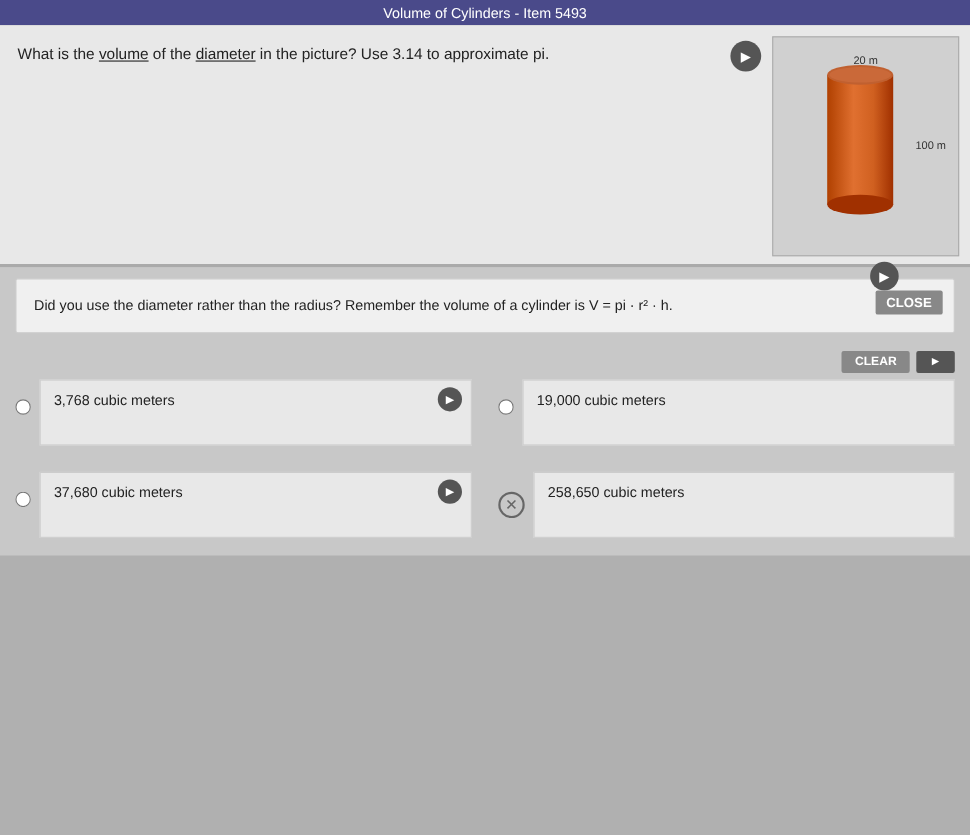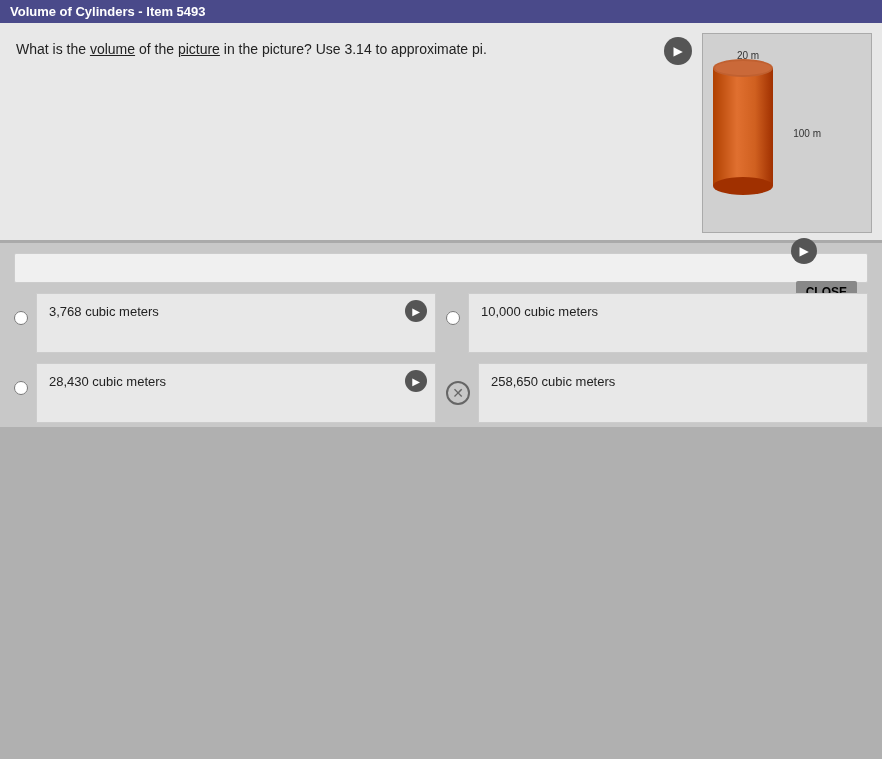--- a/index.html
+++ b/index.html
@@ -10,23 +10,24 @@
       min-height: 759px;
       position: relative;
       overflow: hidden;
     }
 
     
     .title-bar {
       background: #4a4a8a;
       color: white;
       font-size: 13px;
-      font-weight: bold;
+      font-weight: normal;
       padding: 4px 10px;
       width: 100%;
+      text-align: center;
     }
 
     
     .main-area {
       background: #c8c8c8;
       padding: 0;
       position: relative;
     }
 
     
@@ -53,20 +54,21 @@
     
     .cylinder-image {
       position: absolute;
       top: 10px;
       right: 10px;
       width: 170px;
       height: 200px;
       background: #d0d0d0;
       border: 1px solid #aaa;
       display: flex;
+      align-items: center;
       justify-content: center;
       flex-direction: column;
     }
 
     .cylinder-svg-wrap {
       position: relative;
       width: 90px;
       height: 170px;
     }
 
@@ -124,28 +126,27 @@
       font-size: 13px;
       color: #222;
       line-height: 1.5;
     }
 
     .close-btn {
       position: absolute;
       top: 10px;
       right: 10px;
       background: #888;
-      color: #000000;
+      color: #ffffff;
       border: none;
       padding: 4px 10px;
       font-size: 12px;
       font-weight: bold;
       cursor: pointer;
       border-radius: 2px;
-      margin-top: 17px;
     }
 
     .hint-audio-btn {
       position: absolute;
       top: -16px;
       right: 50px;
       width: 26px;
       height: 26px;
       background: #555;
       border-radius: 50%;
@@ -182,22 +183,22 @@
       font-size: 11px;
       font-weight: bold;
       cursor: pointer;
       border-radius: 2px;
     }
 
     
     .answers-grid {
       display: grid;
       grid-template-columns: 1fr 1fr;
-      gap: 10px;
-      padding: 0 14px 4px 14px;
+      gap: 24px;
+      padding: 0 14px 16px 14px;
     }
 
     .answer-item {
       display: flex;
       align-items: flex-start;
       gap: 8px;
     }
 
     .answer-radio {
       margin-top: 18px;
@@ -268,21 +269,21 @@
 
 <div class="main-area">
 
   <div class="question-panel">
 
     <div class="audio-btn">
       <span class="audio-icon">▶</span>
     </div>
 
     <p class="question-text">
-      What is the <u>volume</u> of the <u>picture</u> in the picture? Use 3.14 to approximate pi.
+      What is the <u>volume</u> of the <u>diameter</u> in the picture? Use 3.14 to approximate pi.
     </p>
 
     <div class="cylinder-image">
       <div class="cylinder-svg-wrap">
         <span class="cylinder-label-top">20 m</span>
         
         <svg class="cyl-svg" viewBox="0 0 80 150" xmlns="http://www.w3.org/2000/svg">
 
           <defs>
             <linearGradient id="cylGrad" x1="0" y1="0" x2="1" y2="0">
@@ -307,46 +308,51 @@
   </div>
 
   <div class="hint-panel">
 
     <div class="hint-audio-btn">
       <span class="audio-icon">▶</span>
     </div>
 
     <button class="close-btn">CLOSE</button>
 
+    <p class="hint-text">Did you use the diameter rather than the radius? Remember the volume of a cylinder is V = pi · r² · h.</p>
   </div>
 
+  <div class="action-row">
+    <button class="clear-btn">CLEAR</button>
+    <button class="submit-btn">►</button>
+  </div>
 
   <div class="answers-grid">
 
     <div class="answer-item">
       <input type="radio" name="answer" class="answer-radio" style="">
       <div class="answer-box">
         <span>3,768 cubic meters</span>
         <div class="answer-audio">
           <span class="answer-audio-icon">▶</span>
         </div>
       </div>
     </div>
 
     <div class="answer-item">
       <input type="radio" name="answer" class="answer-radio" style="">
       <div class="answer-box">
-        <span>10,000 cubic meters</span>
+        <span>19,000 cubic meters</span>
       </div>
     </div>
 
     <div class="answer-item">
       <input type="radio" name="answer" class="answer-radio" style="">
       <div class="answer-box">
-        <span>28,430 cubic meters</span>
+        <span>37,680 cubic meters</span>
         <div class="answer-audio">
           <span class="answer-audio-icon">▶</span>
         </div>
       </div>
     </div>
 
     <div class="answer-item">
       <button class="close-x-btn">✕</button>
       <div class="answer-box">
         <span>258,650 cubic meters</span>

